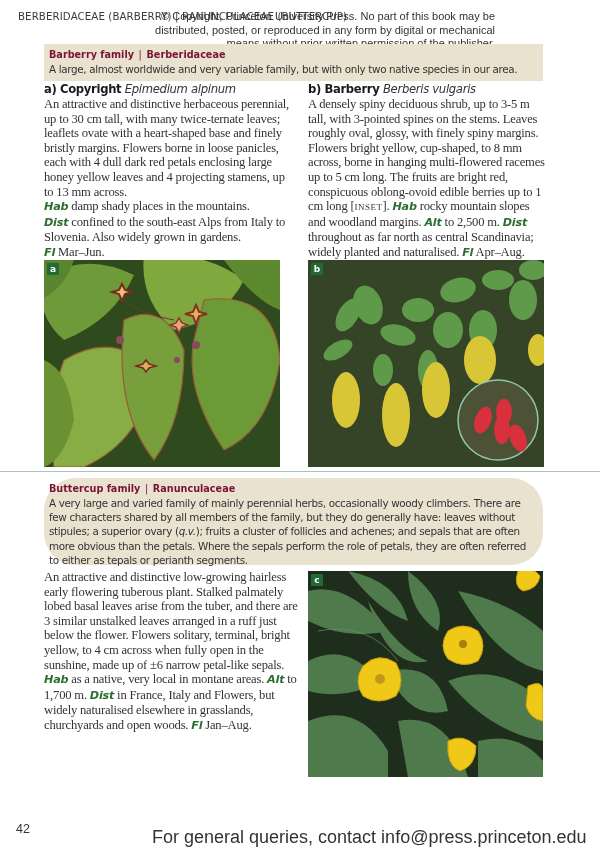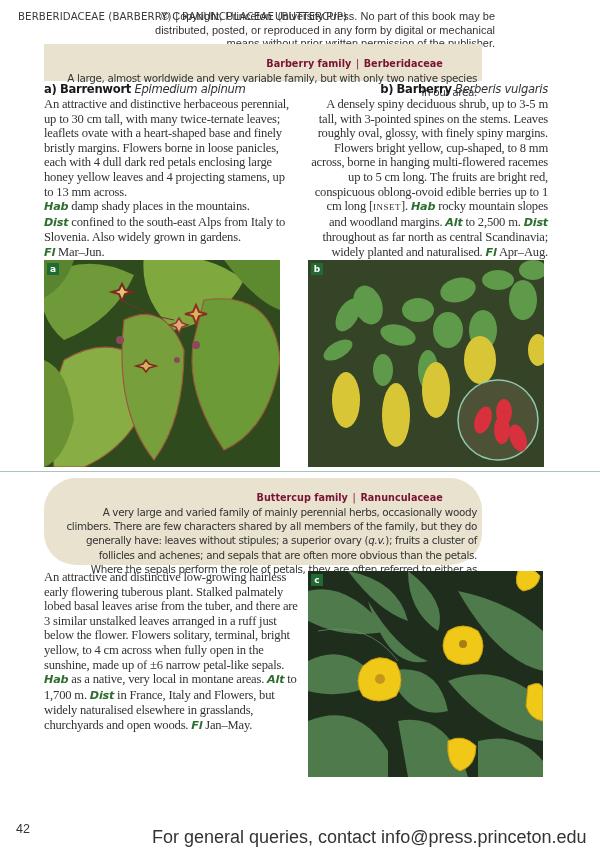--- a/index.html
+++ b/index.html
@@ -11,33 +11,31 @@
     position: absolute; left: 18px; top: 10px;
     font-family: "DejaVu Sans", sans-serif; font-size: 11px; letter-spacing: 0.1px;
     color: #3a3a3a; white-space: nowrap; transform: scaleX(0.93); transform-origin: left top;
   }
   .copyright {
     position: absolute; left: 125px; top: 10px; width: 370px;
     font-family: "Liberation Sans", sans-serif; font-size: 11px; line-height: 13.5px;
     color: #333; text-align: right;
   }
   .family-box {
-    position: absolute; left: 44px; width: 438px; background: #e8e2cf; box-sizing: border-box;
-    padding: 12px 5px 4px 5px;
-    text-align: right;
+    position: absolute; left: 44px; width: 499px; background: #e8e2cf; box-sizing: border-box;
+    padding: 3px 5px 4px 5px;
   }
   .family-title {
     font-family: "DejaVu Sans", sans-serif; font-weight: bold; font-size: 10.5px; color: #7a1233;
     transform: scaleX(0.92); transform-origin: left; white-space: nowrap; line-height: 15px;
   }
   .family-title .sep { font-weight: normal; color: #7a1233; margin: 0 5px; }
   .family-desc {
     font-family: "DejaVu Sans", sans-serif; font-size: 10.4px; line-height: 14.2px; color: #333;
     letter-spacing: -0.35px;
-    margin-left: 16px;
   }
   .family-desc i { font-style: italic; }
   .species {
     position: absolute; font-size: 12.6px; line-height: 14.6px; color: #333;
   }
   .species .head { font-family: "DejaVu Sans", sans-serif; font-size: 11.6px; line-height: 15px; white-space: nowrap; letter-spacing: -0.3px; }
   .species .head b { color: #1a1a1a; }
   .species .head i { color: #333; }
   .species .body { letter-spacing: -0.2px; }
   .kw { font-family: "DejaVu Sans", sans-serif; font-weight: bold; color: #2d6e2e; font-size: 11.2px; letter-spacing: -0.2px; font-style: italic; }
@@ -59,31 +57,31 @@
 
 <div class="family-box" style="top:44px; height:37px;">
   <div class="family-title">
     <span>Barberry family</span><span class="sep">|</span><span>Berberidaceae</span>
   </div>
   <div class="family-desc">A large, almost worldwide and very variable family, but with only two native species in our area.</div>
 </div>
 
 <div class="species" style="left:44px; top:82px; width:252px;">
   <div class="head">
-    <b>a)</b> <b>Barrenwort</b> <i>Epimedium alpinum</i>
+    <b>a)</b> <b>Copyright</b> <i>Epimedium alpinum</i>
   </div>
   <div class="body">
     <span>An attractive and distinctive herbaceous perennial, up to 30 cm tall, with many twice-ternate leaves; leaflets ovate with a heart-shaped base and finely bristly margins. Flowers borne in loose panicles, each with 4 dull dark red petals enclosing large honey yellow leaves and 4 projecting stamens, up to 13 mm across.</span>
     <br><span class="kw">Hab</span> <span>damp shady places in the mountains.</span>
     <br><span class="kw">Dist</span> <span>confined to the south-east Alps from Italy to Slovenia. Also widely grown in gardens.</span>
     <br><span class="kw">Fl</span> <span>Mar–Jun.</span>
   </div>
 </div>
 
-<div class="species" style="left:308px; top:82px; width:240px;text-align:right;">
+<div class="species" style="left:308px; top:82px; width:240px;">
   <div class="head">
     <b>b)</b> <b>Barberry</b> <i>Berberis vulgaris</i>
   </div>
   <div class="body">
     <span>A densely spiny deciduous shrub, up to 3-5 m tall, with 3-pointed spines on the stems. Leaves roughly oval, glossy, with finely spiny margins. Flowers bright yellow, cup-shaped, to 8 mm across, borne in hanging multi-flowered racemes up to 5 cm long. The fruits are bright red, conspicuous oblong-ovoid edible berries up to 1 cm long [</span><span class="sc">inset</span><span>].</span>
     <span class="kw">Hab</span> <span>rocky mountain slopes and woodland margins.</span>
     <span class="kw">Alt</span> <span>to 2,500 m.</span>
     <span class="kw">Dist</span> <span>throughout as far north as central Scandinavia; widely planted and naturalised.</span>
     <span class="kw">Fl</span> <span>Apr–Aug.</span>
   </div>
@@ -165,21 +163,21 @@
   </div>
   <div class="family-desc"><span>A very large and varied family of mainly perennial herbs, occasionally woody climbers. There are few characters shared by all members of the family, but they do generally have: leaves without stipules; a superior ovary (</span><i>q.v.</i><span>); fruits a cluster of follicles and achenes; and sepals that are often more obvious than the petals. Where the sepals perform the role of petals, they are often referred to either as tepals or perianth segments.</span></div>
 </div>
 
 <div class="species" style="left:44px; top:570px; width:258px;">
   <div class="body">
     <span>An attractive and distinctive low-growing hairless early flowering tuberous plant. Stalked palmately lobed basal leaves arise from the tuber, and there are 3 similar unstalked leaves arranged in a ruff just below the flower. Flowers solitary, terminal, bright yellow, to 4 cm across when fully open in the sunshine, made up of ±6 narrow petal-like sepals.</span>
     <span class="kw">Hab</span> <span>as a native, very local in montane areas.</span>
     <span class="kw">Alt</span> <span>to 1,700 m.</span>
     <span class="kw">Dist</span> <span>in France, Italy and Flowers, but widely naturalised elsewhere in grasslands, churchyards and open woods.</span>
-    <span class="kw">Fl</span> <span>Jan–May.</span>
+    <span class="kw">Fl</span> <span>Jan–Aug.</span>
   </div>
 </div>
 
 <div class="photo" style="left:308px; top:571px; width:235px; height:206px;">
   <svg width="235" height="206" viewBox="0 0 235 206">
     <rect width="235" height="206" fill="#1f2e1c"></rect>
     <g fill="#4e7a4c">
       <path d="M0 20 Q40 10 80 60 Q40 70 0 50Z"></path>
       <path d="M40 0 Q90 10 100 50 Q70 40 40 0Z"></path>
       <path d="M100 0 Q140 30 130 60 Q100 40 100 0Z"></path>

